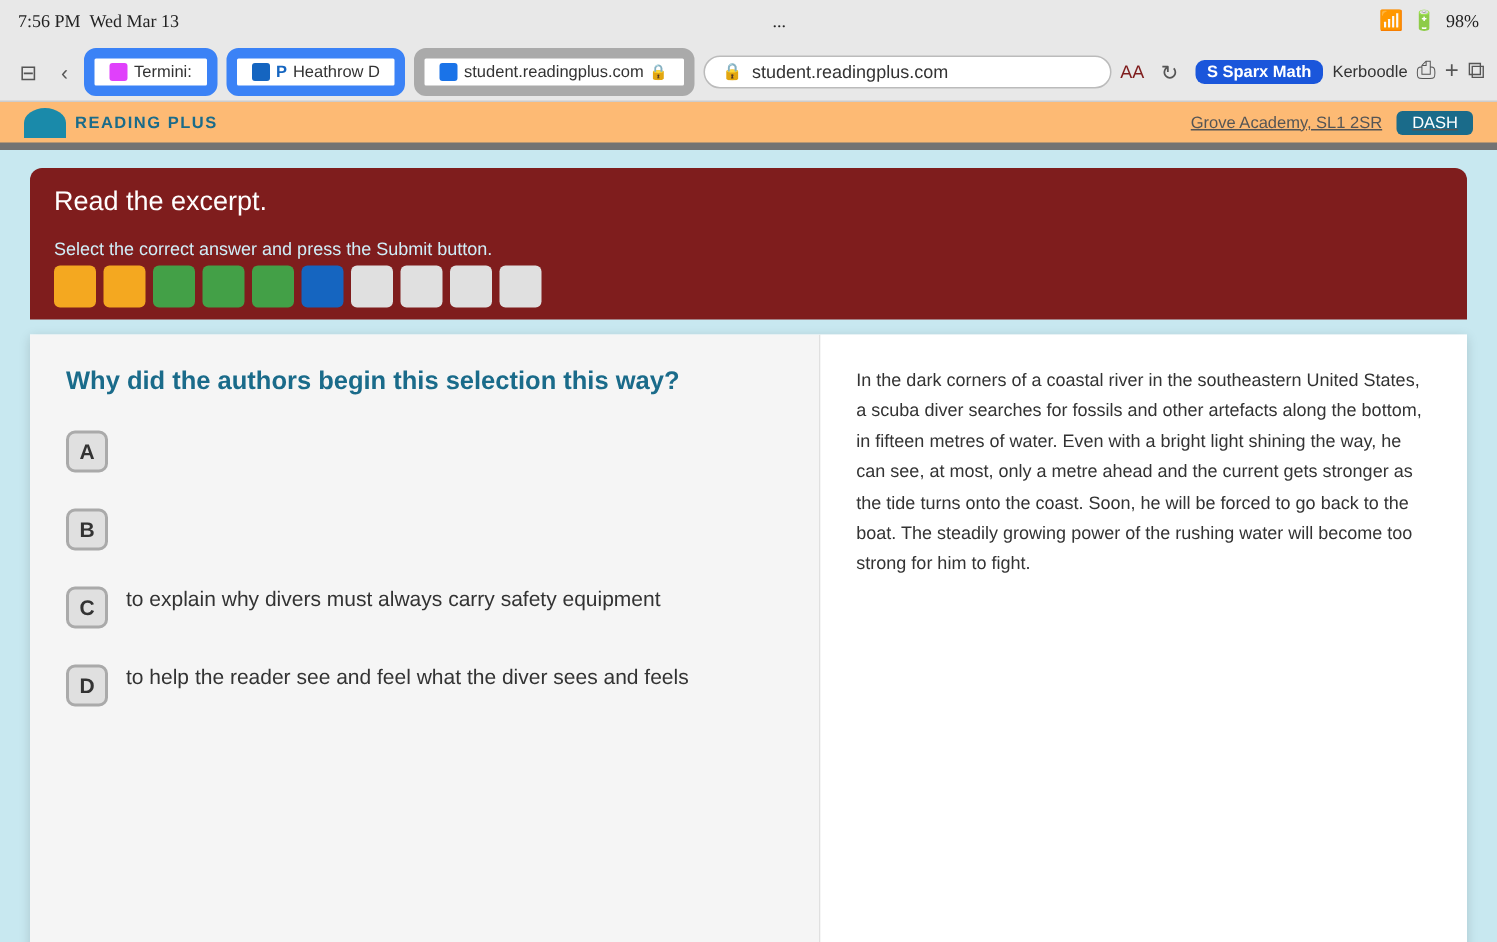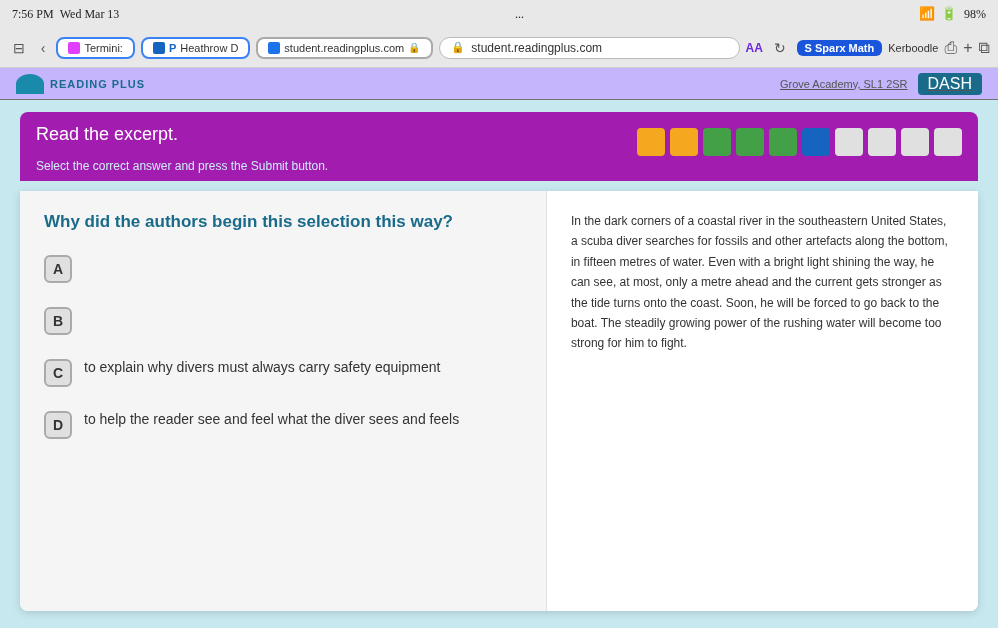--- a/index.html
+++ b/index.html
@@ -40,21 +40,21 @@
       background: none;
       border: none;
       cursor: pointer;
       font-size: 14px;
       color: #555;
       padding: 2px 5px;
       border-radius: 4px;
     }
     .tab-pill {
       background: #fff;
-      border: 2px solid #3b82f6;
+      border: 7px solid #3b82f6;
       border-radius: 8px;
       padding: 3px 10px;
       font-size: 11px;
       color: #333;
       display: flex;
       align-items: center;
       gap: 4px;
       white-space: nowrap;
     }
     .tab-pill.active {
@@ -75,22 +75,22 @@
       font-size: 12px;
       color: #333;
       display: flex;
       align-items: center;
       gap: 6px;
     }
     .lock-icon { font-size: 11px; color: #555; }
     .nav-actions { display: flex; align-items: center; gap: 6px; }
     .aa-btn {
       font-size: 12px;
-      color: #6d28d9;
-      font-weight: bold;
+      color: #7f1d1d;
+      font-weight: normal;
       background: none;
       border: none;
       cursor: pointer;
     }
     .sparx-pill {
       background: #1a56db;
       color: #fff;
       border-radius: 6px;
       padding: 2px 8px;
       font-size: 11px;
@@ -101,27 +101,27 @@
     .nav-icon-btn {
       background: none;
       border: none;
       cursor: pointer;
       font-size: 16px;
       color: #555;
     }
 
     
     .rp-bar {
-      background: #c4b5fd;
+      background: #fdba74;
       height: 32px;
       display: flex;
       align-items: center;
       justify-content: space-between;
       padding: 0 16px;
-      border-bottom: 1px solid #737373;
+      border-bottom: 5px solid #737373;
     }
     .rp-logo {
       display: flex; align-items: center; gap: 6px;
       font-size: 11px; font-weight: bold; color: #1a6b8a;
       letter-spacing: 1px;
     }
     .rp-logo-bird {
       width: 28px; height: 20px;
       background: #1a8aaa;
       border-radius: 50% 50% 0 0;
@@ -130,40 +130,41 @@
     .rp-right {
       font-size: 11px; color: #555;
       display: flex; align-items: center; gap: 10px; text-decoration: underline;
     }
     .dash-btn {
       background: #1a6b8a;
       color: #fff;
       border: none;
       border-radius: 4px;
       padding: 2px 10px;
-      font-size: 16px;
+      font-size: 11px;
       cursor: pointer;
     }
 
     
     .main-content {
       padding: 12px 20px;
       display: flex;
       flex-direction: column;
       gap: 10px;
     }
 
     
     .instruction-header {
-      background: #a21caf;
+      background: #7f1d1d;
       border-radius: 8px 8px 0 0;
       padding: 12px 16px 8px 16px;
       display: flex;
       align-items: flex-start;
       justify-content: space-between;
+      flex-direction: column;
     }
     .instruction-text h2 {
       font-size: 18px;
       color: #fff;
       font-weight: 500;
     }
     .instruction-text p {
       font-size: 12px;
       color: #d0eef8;
       margin-top: 14px;

